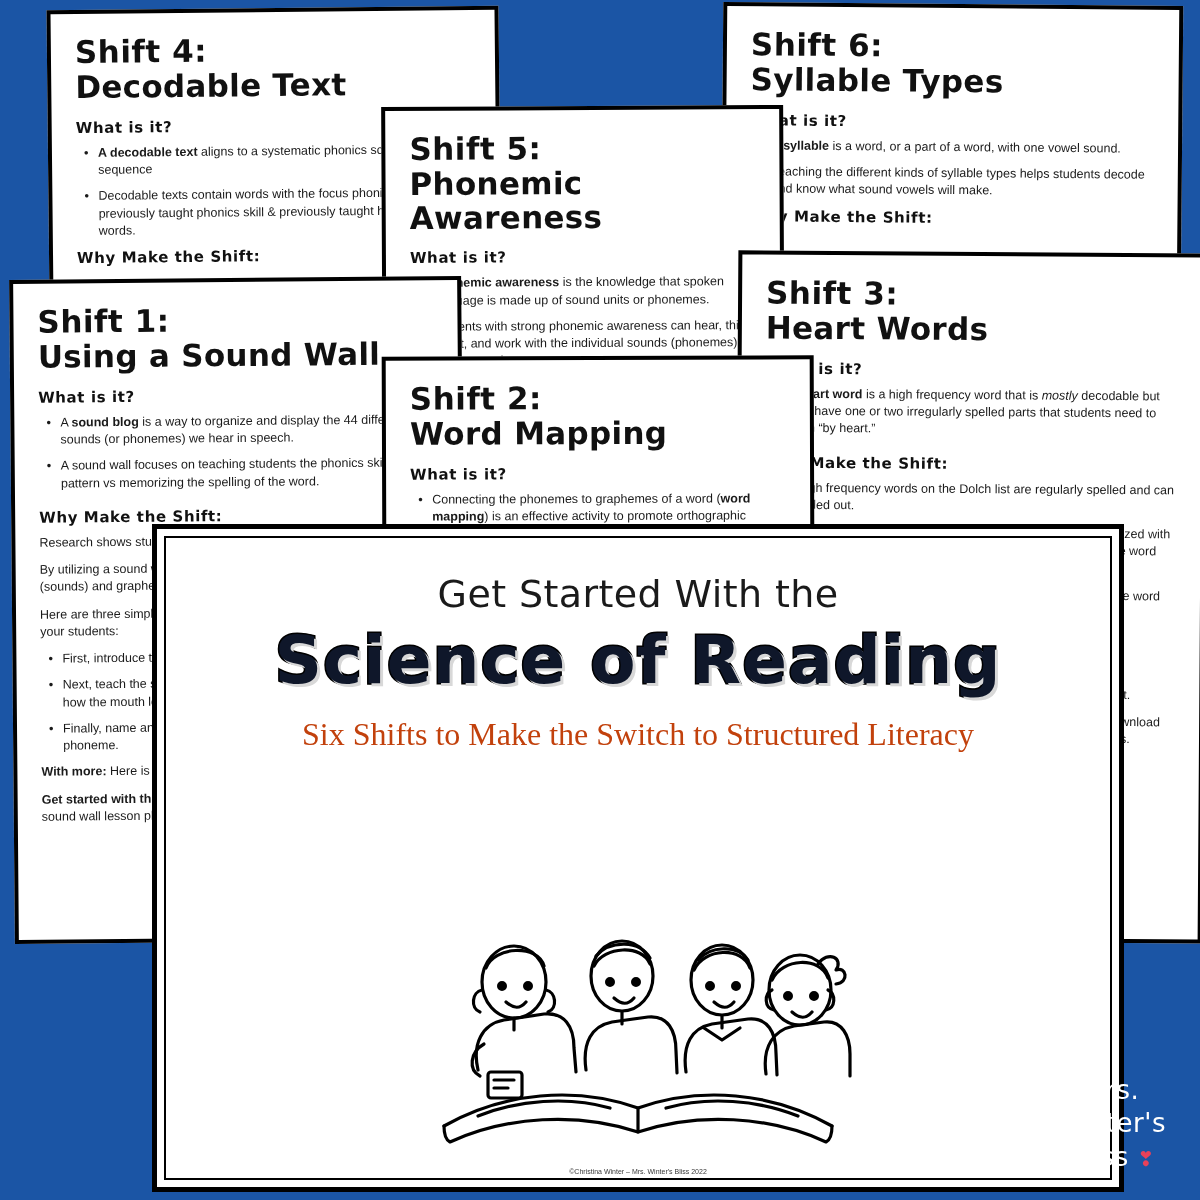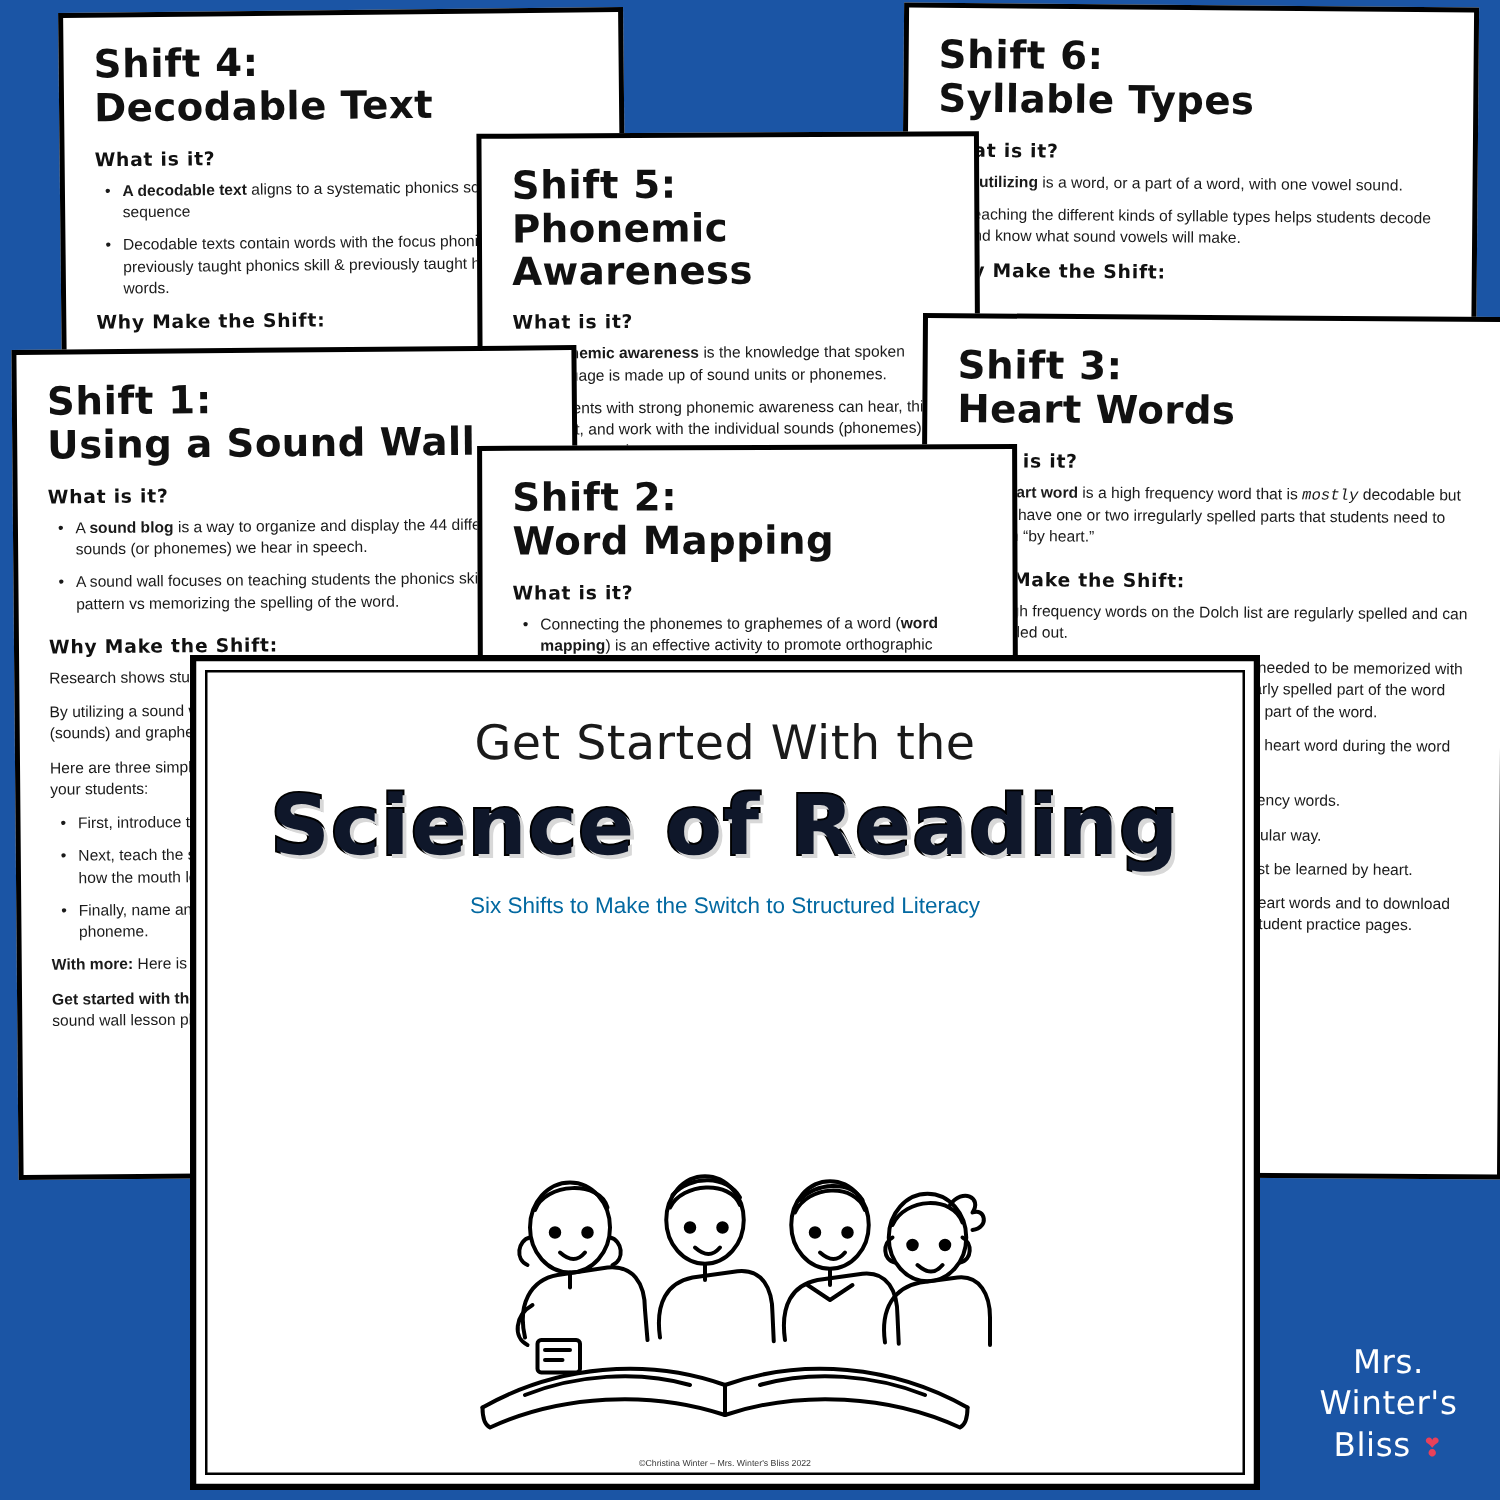--- a/index.html
+++ b/index.html
@@ -79,21 +79,21 @@
     top: -1px;
     font-size: 13px;
   }
   p.body {
     font-size: 12.5px;
     line-height: 1.38;
     color: #1a1a1a;
     margin: 0 0 10px 0;
   }
   .b { font-weight: bold; }
-  .i { font-style: italic; font-family: Liberation Mono, monospace; }
+  .i { font-style: italic; }
   .lnk { color: #1155cc; text-decoration: underline; }
 
   
   #card-shift4 {
     left: 48px; top: 8px; width: 452px; height: 296px;
     transform: rotate(-0.6deg);
     z-index: 2;
   }
   #card-shift6 {
     left: 722px; top: 4px; width: 460px; height: 300px;
@@ -114,21 +114,21 @@
     left: 736px; top: 252px; width: 468px; height: 690px;
     transform: rotate(0.4deg);
     z-index: 4;
   }
   #card-shift2 {
     left: 382px; top: 356px; width: 432px; height: 190px;
     transform: rotate(-0.2deg);
     z-index: 5;
   }
   #card-cover {
-    left: 152px; top: 524px; width: 856px; height: 668px;
+    left: 152px; top: 524px; width: 972px; height: 668px;
     z-index: 9;
     padding: 0;
     border-width: 5px;
   }
   .cover-inner {
     position: absolute;
     inset: 7px;
     border: 2px solid #000;
     box-sizing: border-box;
   }
@@ -150,23 +150,23 @@
     letter-spacing: 1px;
     margin: 4px 0 14px 0;
     color: #0f172a;
     -webkit-text-stroke: 3px #000000;
     paint-order: stroke fill;
     text-shadow:
       3px 3px 0 #d8d8d8,
       -1px 0 0 #000, 1px 0 0 #000, 0 -1px 0 #000, 0 1px 0 #000;
   }
   .cover-sub {
-    font-family: Liberation Sans, sans-serif;
-    font-size: 18px;
-    color: #0369a1;
+    font-family: Liberation Serif, serif;
+    font-size: 32px;
+    color: #c2410c;
     line-height: 1.32;
     margin: 0;
   }
   .cover-art {
     position: absolute;
     left: 50%;
     transform: translateX(-50%);
     bottom: 24px;
     width: 440px;
     height: 260px;
@@ -215,21 +215,21 @@
       <div class="q-head">Why Make the Shift:</div>
     </div>
   </div>
 
   <div class="card" id="card-shift6">
     <div class="card-inner">
       <div class="shift-label">Shift 6:</div>
       <div class="shift-title">Syllable Types</div>
       <div class="q-head">What is it?</div>
       <ul class="bullets">
-        <li>A <span class="b">utilizing</span> is a word, or a part of a word, with one vowel sound.</li>
+        <li>A <span class="b">syllable</span> is a word, or a part of a word, with one vowel sound.</li>
         <li>Teaching the different kinds of syllable types helps students decode and know what sound vowels will make.</li>
       </ul>
       <div class="q-head">Why Make the Shift:</div>
     </div>
   </div>
 
   <div class="card" id="card-shift5">
     <div class="card-inner">
       <div class="shift-label">Shift 5:</div>
       <div class="shift-title">Phonemic Awareness</div>

